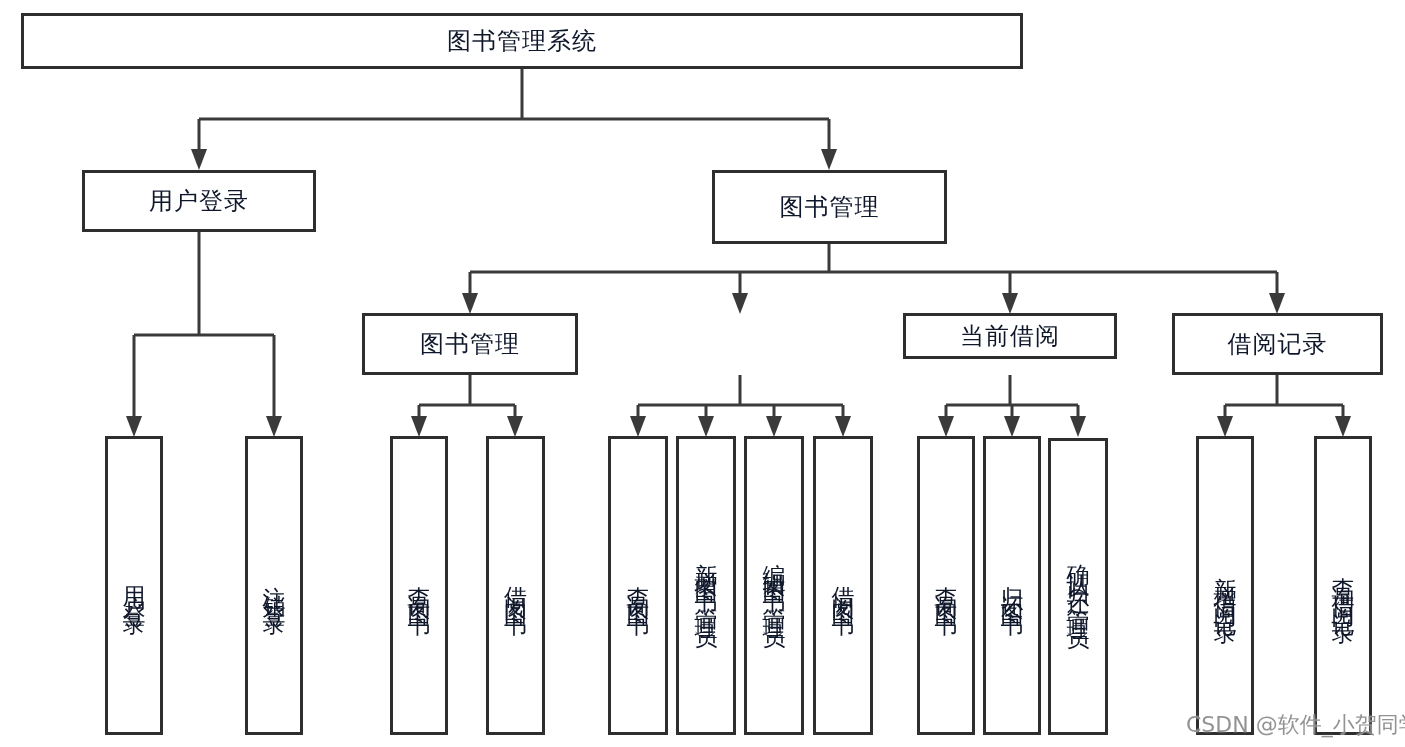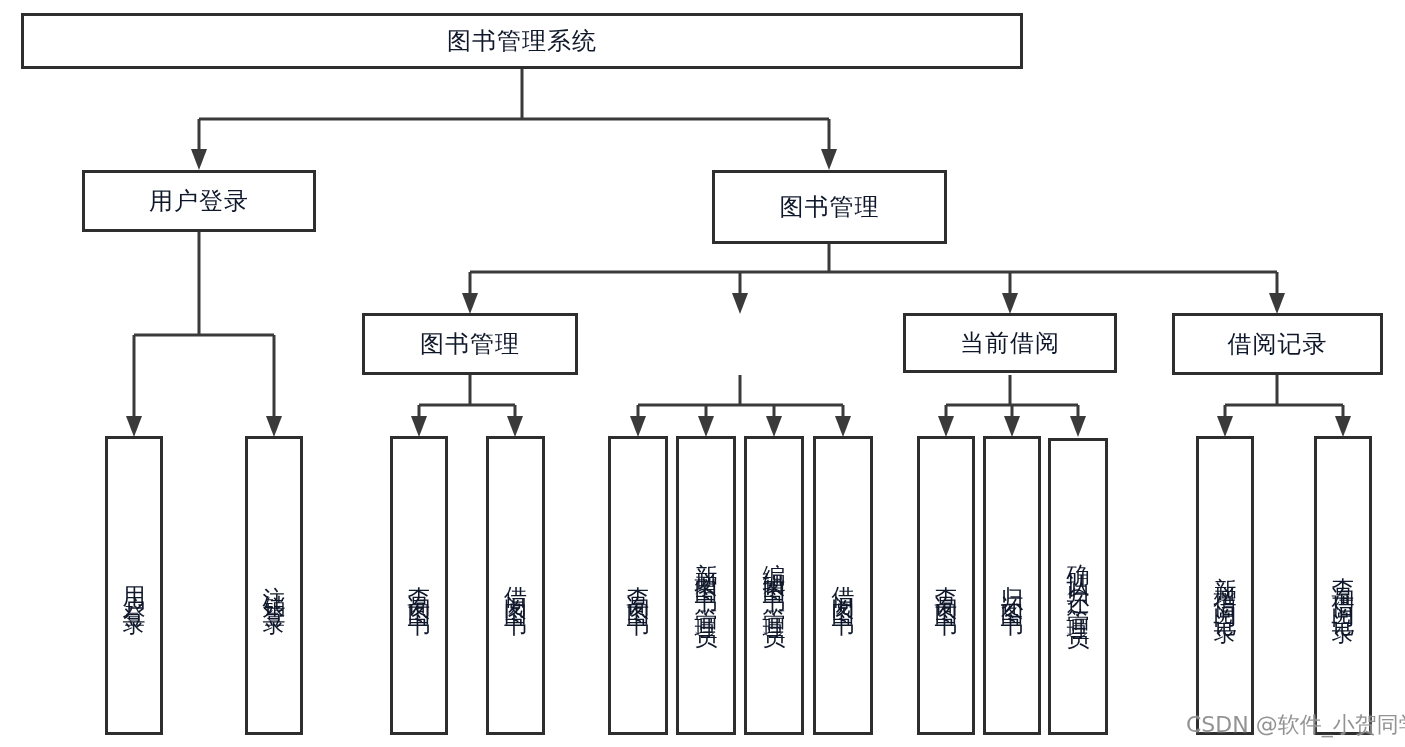--- a/index.html
+++ b/index.html
@@ -99,21 +99,21 @@
       <polygon points="1335,416 1351,416 1343,437"></polygon>
     </g>
   </svg>
 
   <div class="node hbox" style="left:21px; top:13px; width:1002px; height:56px;">图书管理系统</div>
 
   <div class="node hbox" style="left:82px; top:170px; width:234px; height:62px;">用户登录</div>
   <div class="node hbox" style="left:712px; top:170px; width:235px; height:74px;">图书管理</div>
 
   <div class="node hbox" style="left:362px; top:313px; width:216px; height:62px;">图书管理</div>
-  <div class="node hbox" style="left:903px; top:313px; width:214px; height:60px;font-family:Liberation Mono, monospace;">当前借阅</div>
+  <div class="node hbox" style="left:903px; top:313px; width:214px; height:46px;font-family:Liberation Mono, monospace;">当前借阅</div>
   <div class="node hbox" style="left:1172px; top:313px; width:211px; height:62px;">借阅记录</div>
 
   <div class="node vbox" style="left:105px; top:436px; width:58px; height:299px;">用户登录</div>
   <div class="node vbox" style="left:245px; top:436px; width:58px; height:299px;">注销登录</div>
 
   <div class="node vbox" style="left:390px; top:436px; width:58px; height:299px;">查询图书</div>
   <div class="node vbox" style="left:486px; top:436px; width:59px; height:299px;">借阅图书</div>
 
   <div class="node vbox" style="left:608px; top:436px; width:60px; height:299px;">查询图书</div>
   <div class="node vbox" style="left:676px; top:436px; width:60px; height:299px;">新增图书（管理员）</div>

